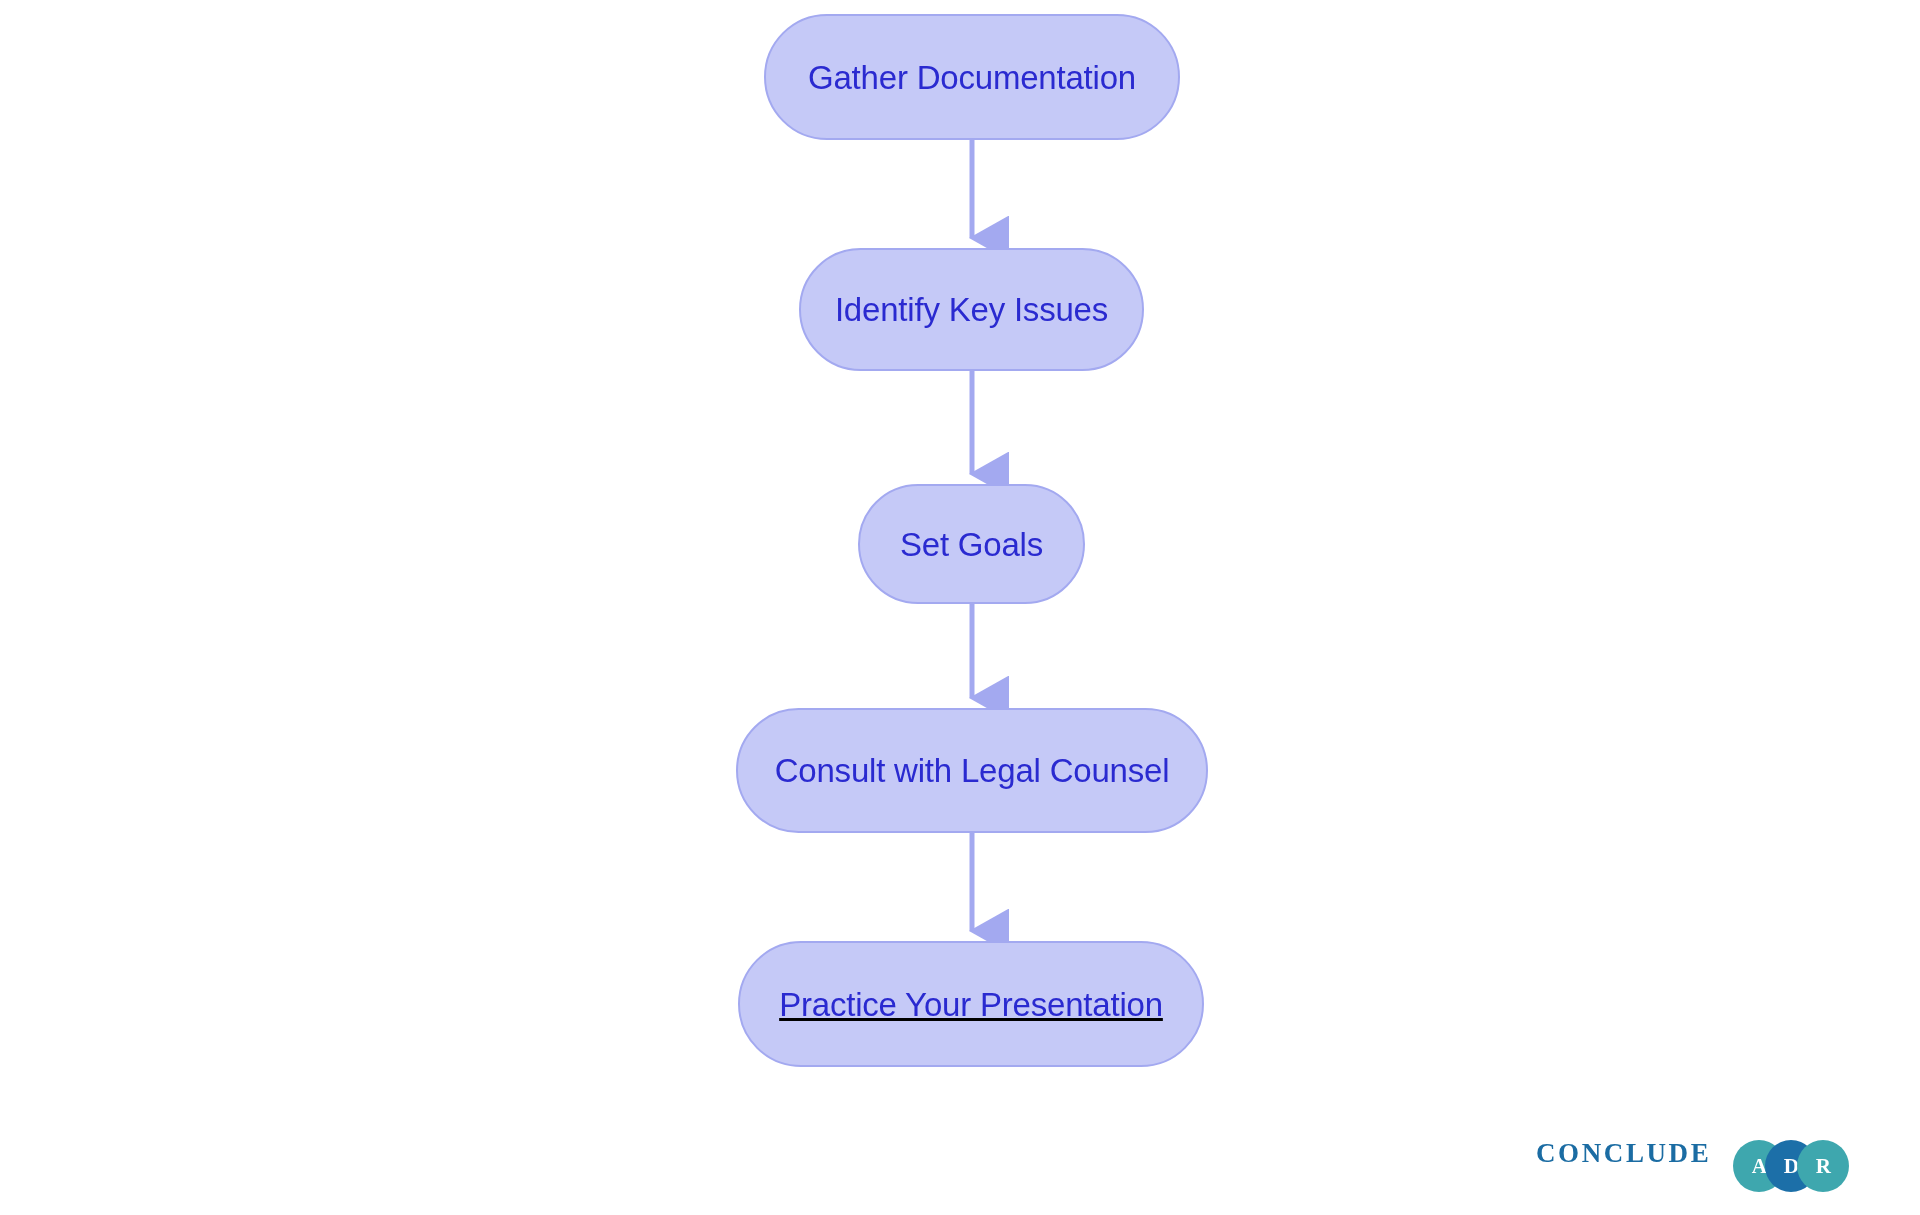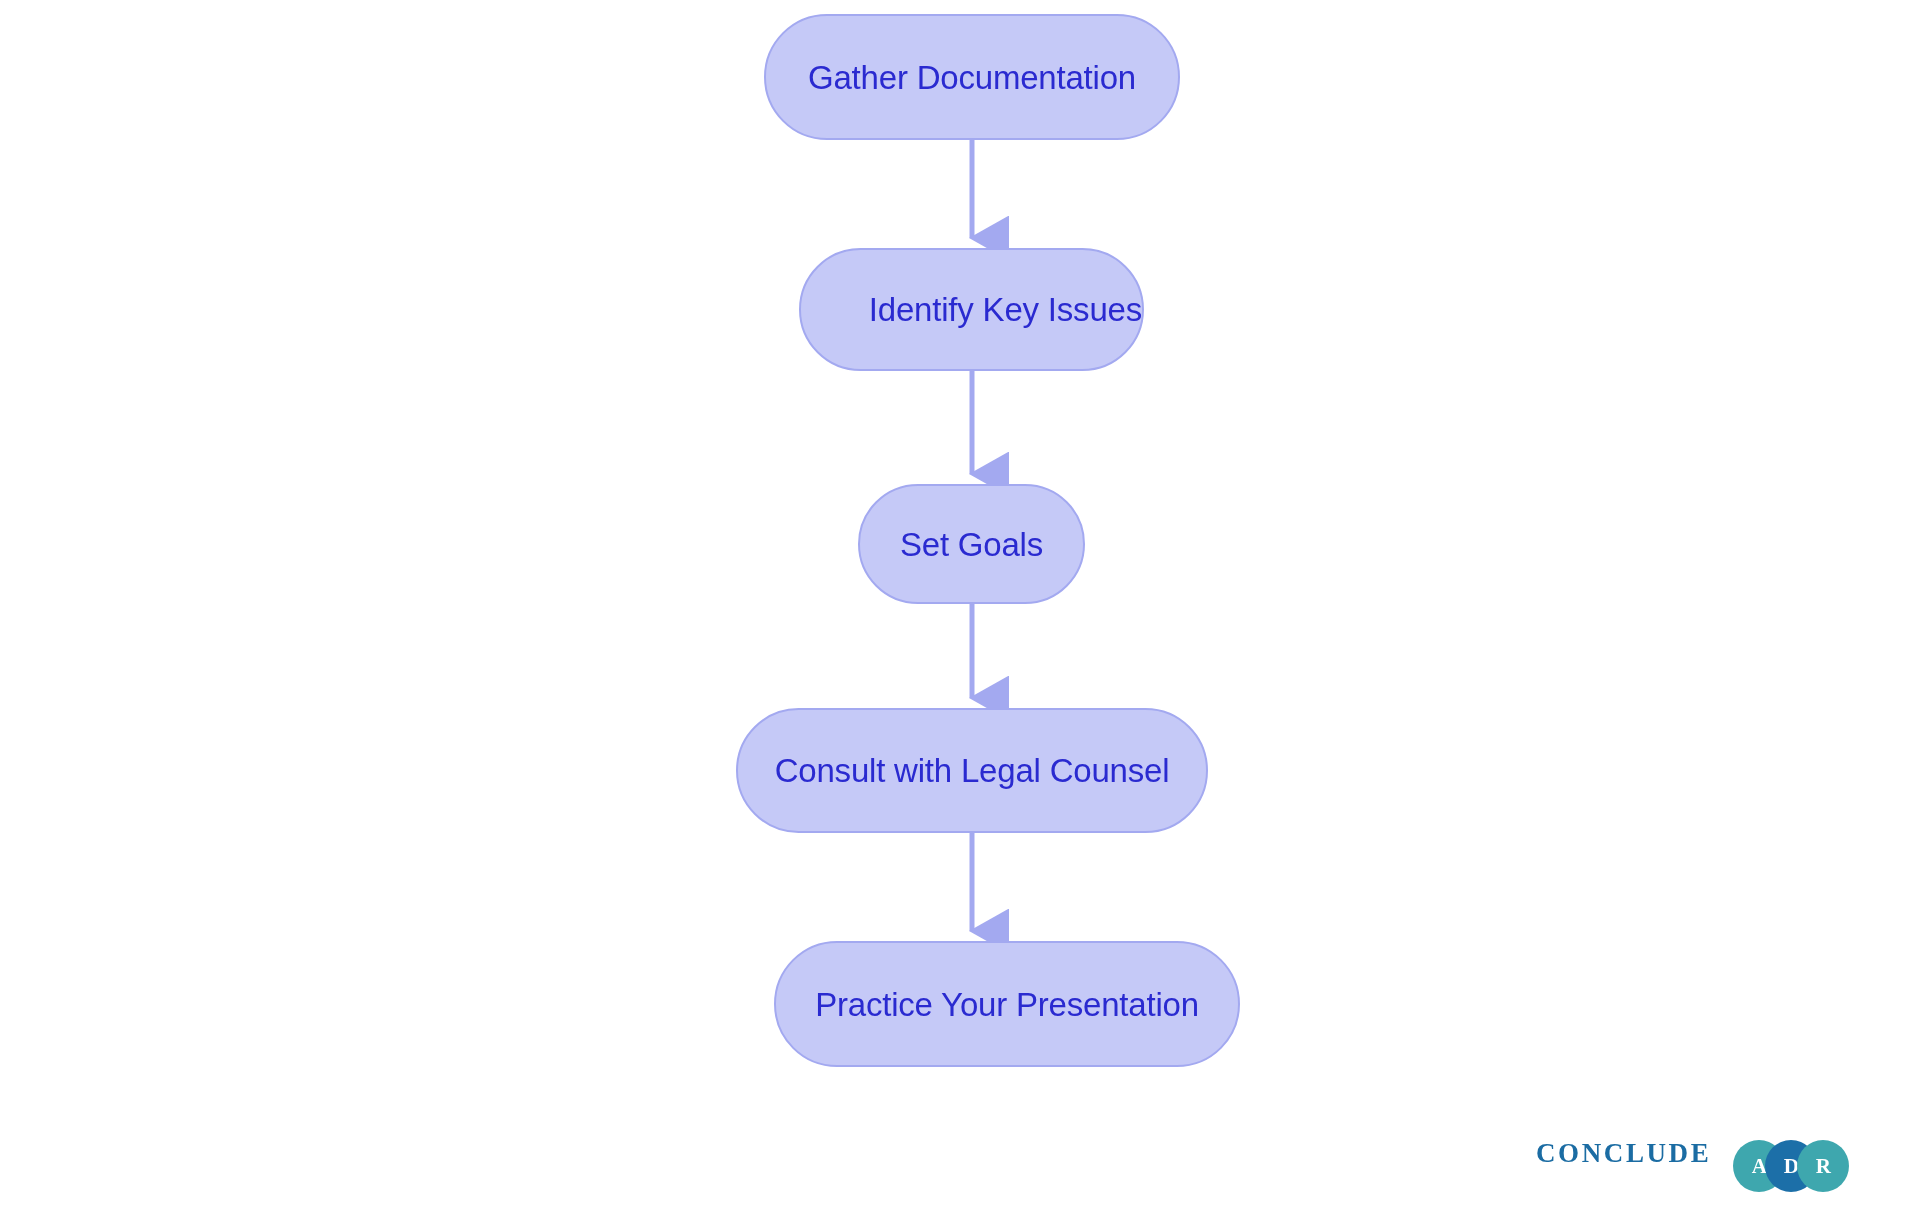--- a/index.html
+++ b/index.html
@@ -49,24 +49,24 @@
     font-family: "Liberation Sans", sans-serif;
     font-size: 33px;
     font-weight: 400;
     letter-spacing: -0.2px;
     white-space: nowrap;
     line-height: 1;
   }
 
   
   #node-0 { left: 764px;  top: 14px;   width: 416px; height: 126px; }
-  #node-1 { left: 799px;  top: 248px;  width: 345px; height: 123px; justify-content: flex-end; }
+  #node-1 { left: 799px;  top: 248px;  width: 345px; height: 123px; }
   #node-2 { left: 858px;  top: 484px;  width: 227px; height: 120px; }
   #node-3 { left: 736px;  top: 708px;  width: 472px; height: 125px; }
-  #node-4 { left: 774px;  top: 941px;  width: 466px; height: 126px; }
+  #node-4 { left: 738px;  top: 941px;  width: 466px; height: 126px; text-decoration: underline; }
 
   
   #brand-logo {
     position: absolute;
     left: 1536px;
     top: 1140px;
     height: 62px;
     display: flex;
     align-items: flex-start;
   }

